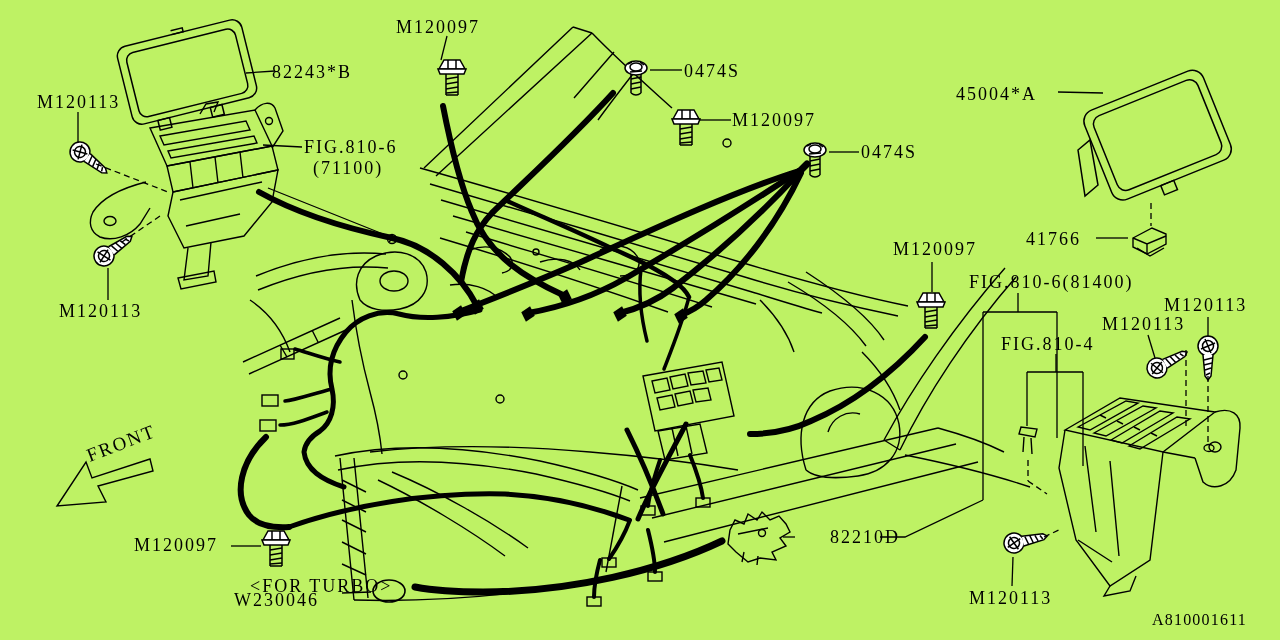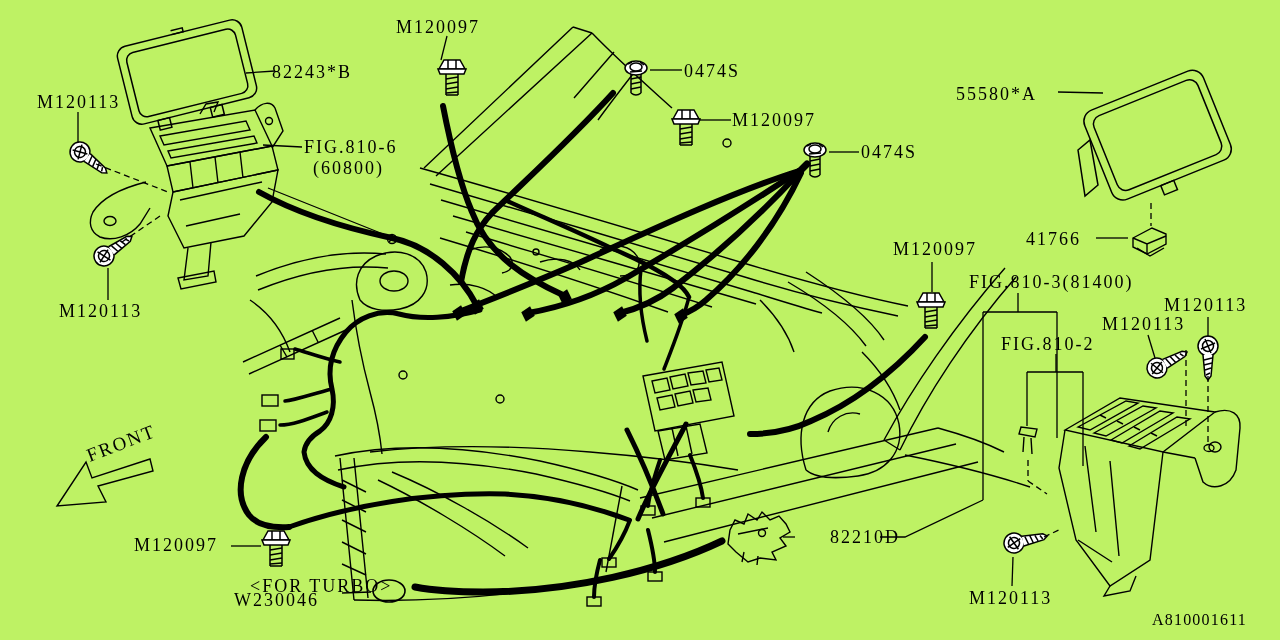--- a/index.html
+++ b/index.html
@@ -260,31 +260,31 @@
   <g stroke="#000" stroke-width="1.4" fill="none">
     <path d="M150,459 L92,478 L86,462 L57,506 L106,502 L98,486 L153,471 Z"></path>
   </g>
 </svg>
 
 <div>
   <div class="callout" style="left:396px;top:17px">M120097</div>
   <div class="callout" style="left:272px;top:62px">82243*B</div>
   <div class="callout" style="left:37px;top:92px">M120113</div>
   <div class="callout" style="left:304px;top:137px">FIG.810-6</div>
-  <div class="callout" style="left:313px;top:158px">(60800)</div>
+  <div class="callout" style="left:313px;top:158px">(71100)</div>
   <div class="callout" style="left:684px;top:61px">0474S</div>
   <div class="callout" style="left:732px;top:110px">M120097</div>
   <div class="callout" style="left:861px;top:142px">0474S</div>
-  <div class="callout" style="left:956px;top:84px">55580*A</div>
+  <div class="callout" style="left:956px;top:84px">45004*A</div>
   <div class="callout" style="left:1026px;top:229px">41766</div>
   <div class="callout" style="left:893px;top:239px">M120097</div>
-  <div class="callout" style="left:969px;top:272px">FIG.810-3(81400)</div>
+  <div class="callout" style="left:969px;top:272px">FIG.810-6(81400)</div>
   <div class="callout" style="left:1102px;top:314px">M120113</div>
   <div class="callout" style="left:1164px;top:295px">M120113</div>
-  <div class="callout" style="left:1001px;top:334px">FIG.810-2</div>
+  <div class="callout" style="left:1001px;top:334px">FIG.810-4</div>
   <div class="callout" style="left:59px;top:301px">M120113</div>
   <div class="callout" style="left:134px;top:535px">M120097</div>
   <div class="callout" style="left:234px;top:590px">W230046</div>
   <div class="callout" style="left:250px;top:576px">&lt;FOR TURBO&gt;</div>
   <div class="callout" style="left:830px;top:527px">82210D</div>
   <div class="callout" style="left:969px;top:588px">M120113</div>
   <div class="callout front" style="left:84px;top:447px">FRONT</div>
   <div class="callout code" style="left:1152px;top:610px">A810001611</div>
 </div>
 

